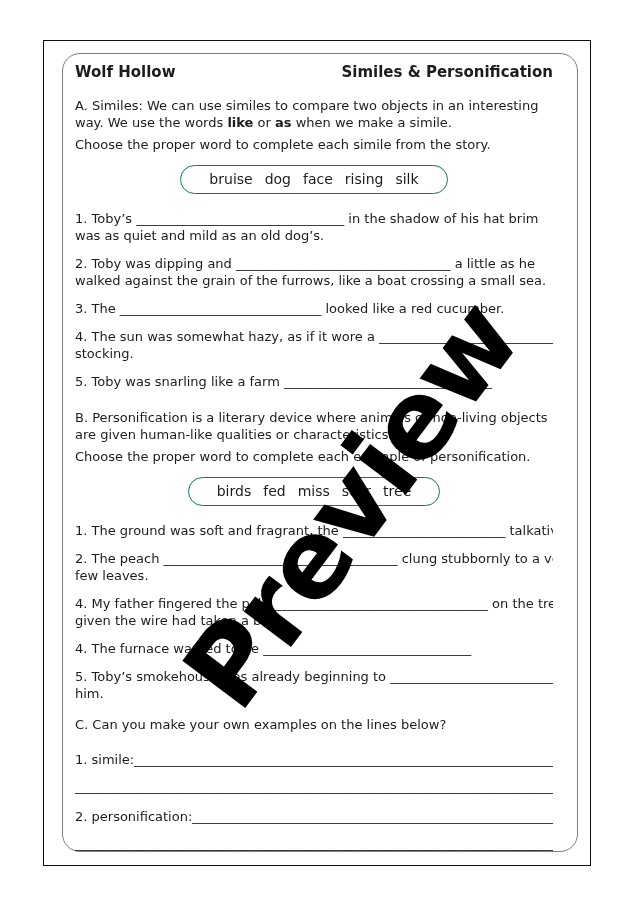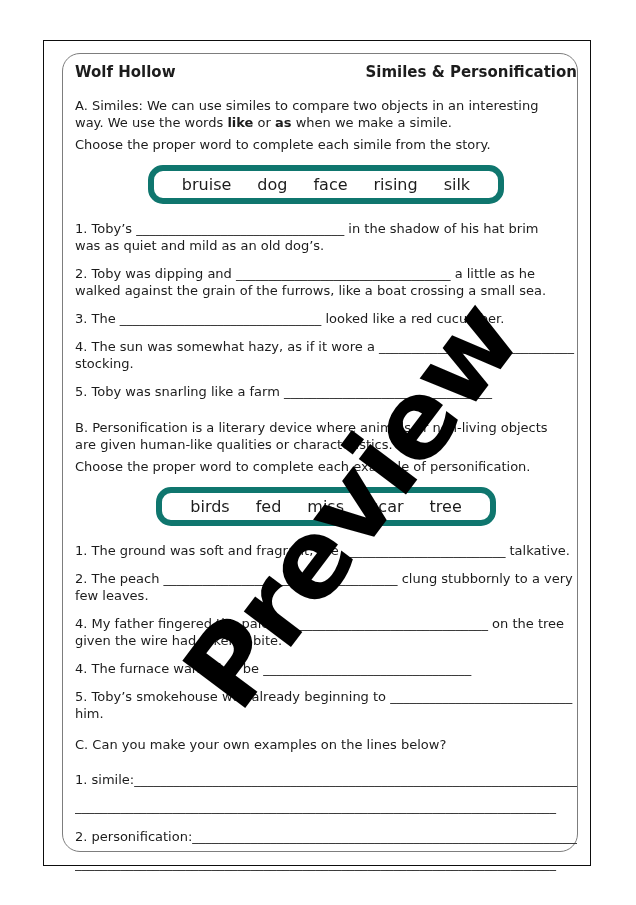--- a/index.html
+++ b/index.html
@@ -20,43 +20,43 @@
     background: #ffffff;
     box-sizing: border-box;
   }
   .page-inner {
     position: absolute;
     left: 18px; top: 12px;
     width: 516px; height: 799px;
     border: 1px solid #7d7d7d;
     border-radius: 18px;
     box-sizing: border-box;
-    padding: 7px 0 0 12px;
+    padding: 7px 24px 0 12px;
   }
   .hdr {
     display: flex;
     justify-content: space-between;
     align-items: baseline;
     font-size: 15px;
     font-weight: bold;
     margin: 2px 0 16px 0;
   }
   .txt { font-size: 13px; line-height: 17px; }
   .line { white-space: nowrap; overflow: hidden; font-size: 13px; line-height: 17px; }
   .intro   { margin: 0 0 5px 0; }
   .instr   { margin: 0; }
   .word-bank {
     width: fit-content;
     margin: 12px auto 16px auto;
     display: flex;
-    column-gap: 26px;
+    column-gap: 12px;
     padding: 5px 28px;
-    border: 6px solid #0f766e;
+    border: 1px solid #0f766e;
     border-radius: 15px;
-    font-size: 16px;
+    font-size: 14px;
     line-height: 17px;
     background: transparent;
   }
   .q { margin: 0 0 11px 0; }
   .sec-b { margin-top: 19px; }
   .c-head { margin: 14px 0 18px 0; }
   .c-item .line2 { margin-top: 10px; }
   .c-item { margin-bottom: 13px; }
   .watermark {
     position: absolute;

